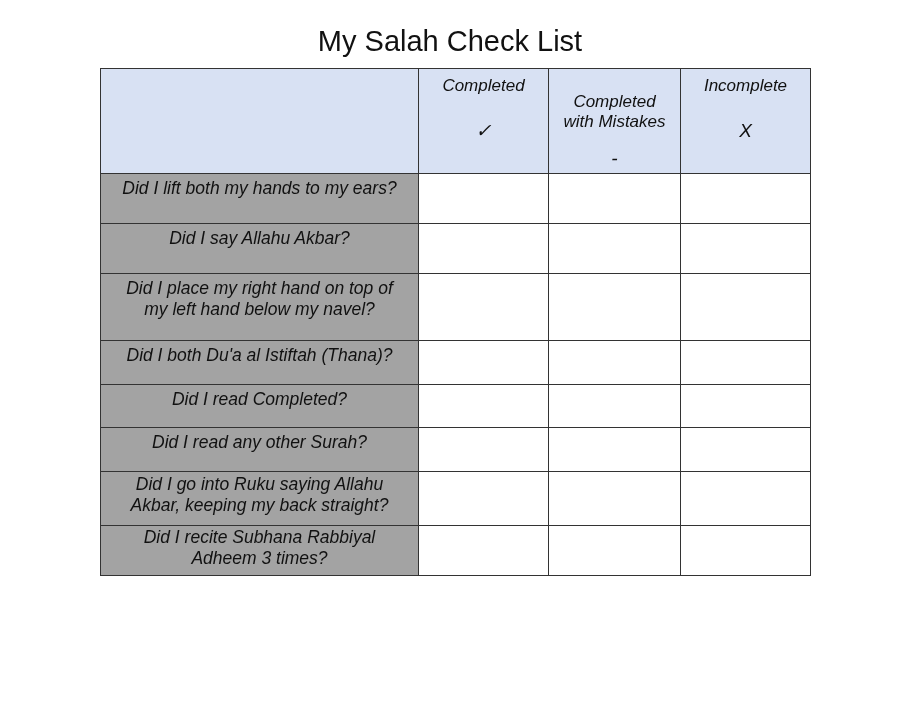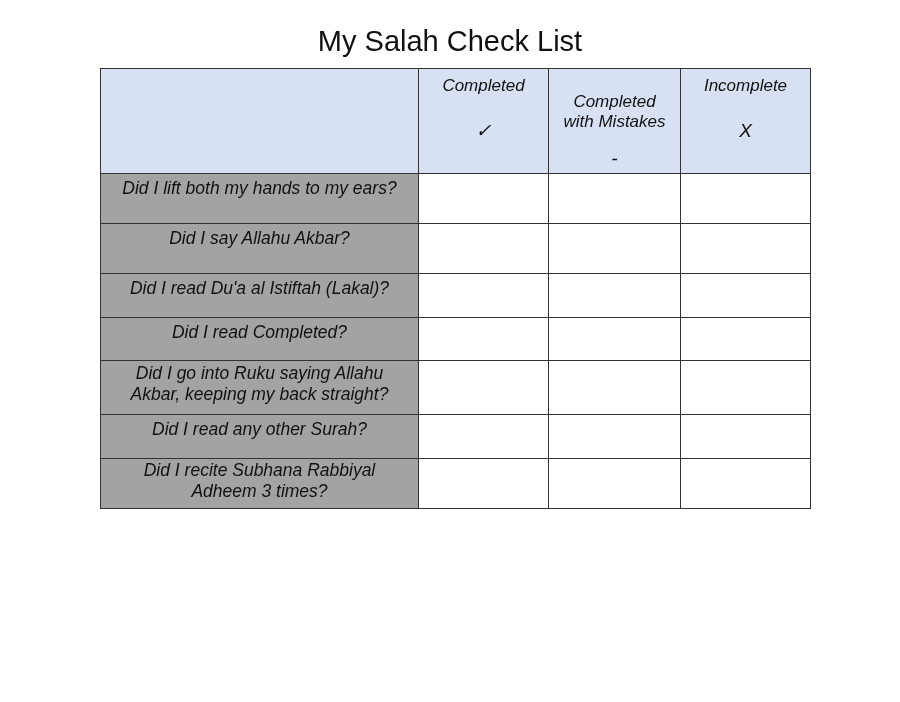--- a/index.html
+++ b/index.html
@@ -46,40 +46,46 @@
     <td class="blank"></td>
     <td class="blank"></td>
     <td class="blank"></td>
   </tr>
   <tr style="height:50px">
     <td class="q">Did I say Allahu Akbar?</td>
     <td class="blank"></td>
     <td class="blank"></td>
     <td class="blank"></td>
   </tr>
+  <tr style="height:67px">
+    <td class="q" style="padding-left:14px;padding-right:14px">Did I place my right hand on top of my left hand below my navel?</td>
+    <td class="blank"></td>
+    <td class="blank"></td>
+    <td class="blank"></td>
+  </tr>
   <tr style="height:44px">
-    <td class="q">Did I read Du'a al Istiftah (Lakal)?</td>
+    <td class="q">Did I both Du'a al Istiftah (Thana)?</td>
     <td class="blank"></td>
     <td class="blank"></td>
     <td class="blank"></td>
   </tr>
   <tr style="height:43px">
     <td class="q">Did I read Completed?</td>
     <td class="blank"></td>
     <td class="blank"></td>
     <td class="blank"></td>
   </tr>
-  <tr style="height:54px">
-    <td class="q" style="padding-top:2px;padding-left:20px;padding-right:20px">Did I go into Ruku saying Allahu Akbar, keeping my back straight?</td>
+  <tr style="height:44px">
+    <td class="q">Did I read any other Surah?</td>
     <td class="blank"></td>
     <td class="blank"></td>
     <td class="blank"></td>
   </tr>
-  <tr style="height:44px">
-    <td class="q">Did I read any other Surah?</td>
+  <tr style="height:54px">
+    <td class="q" style="padding-top:2px;padding-left:20px;padding-right:20px">Did I go into Ruku saying Allahu Akbar, keeping my back straight?</td>
     <td class="blank"></td>
     <td class="blank"></td>
     <td class="blank"></td>
   </tr>
   <tr style="height:50px">
     <td class="q" style="padding-top:1px;padding-left:30px;padding-right:30px">Did I recite Subhana Rabbiyal Adheem 3 times?</td>
     <td class="blank"></td>
     <td class="blank"></td>
     <td class="blank"></td>
   </tr>

